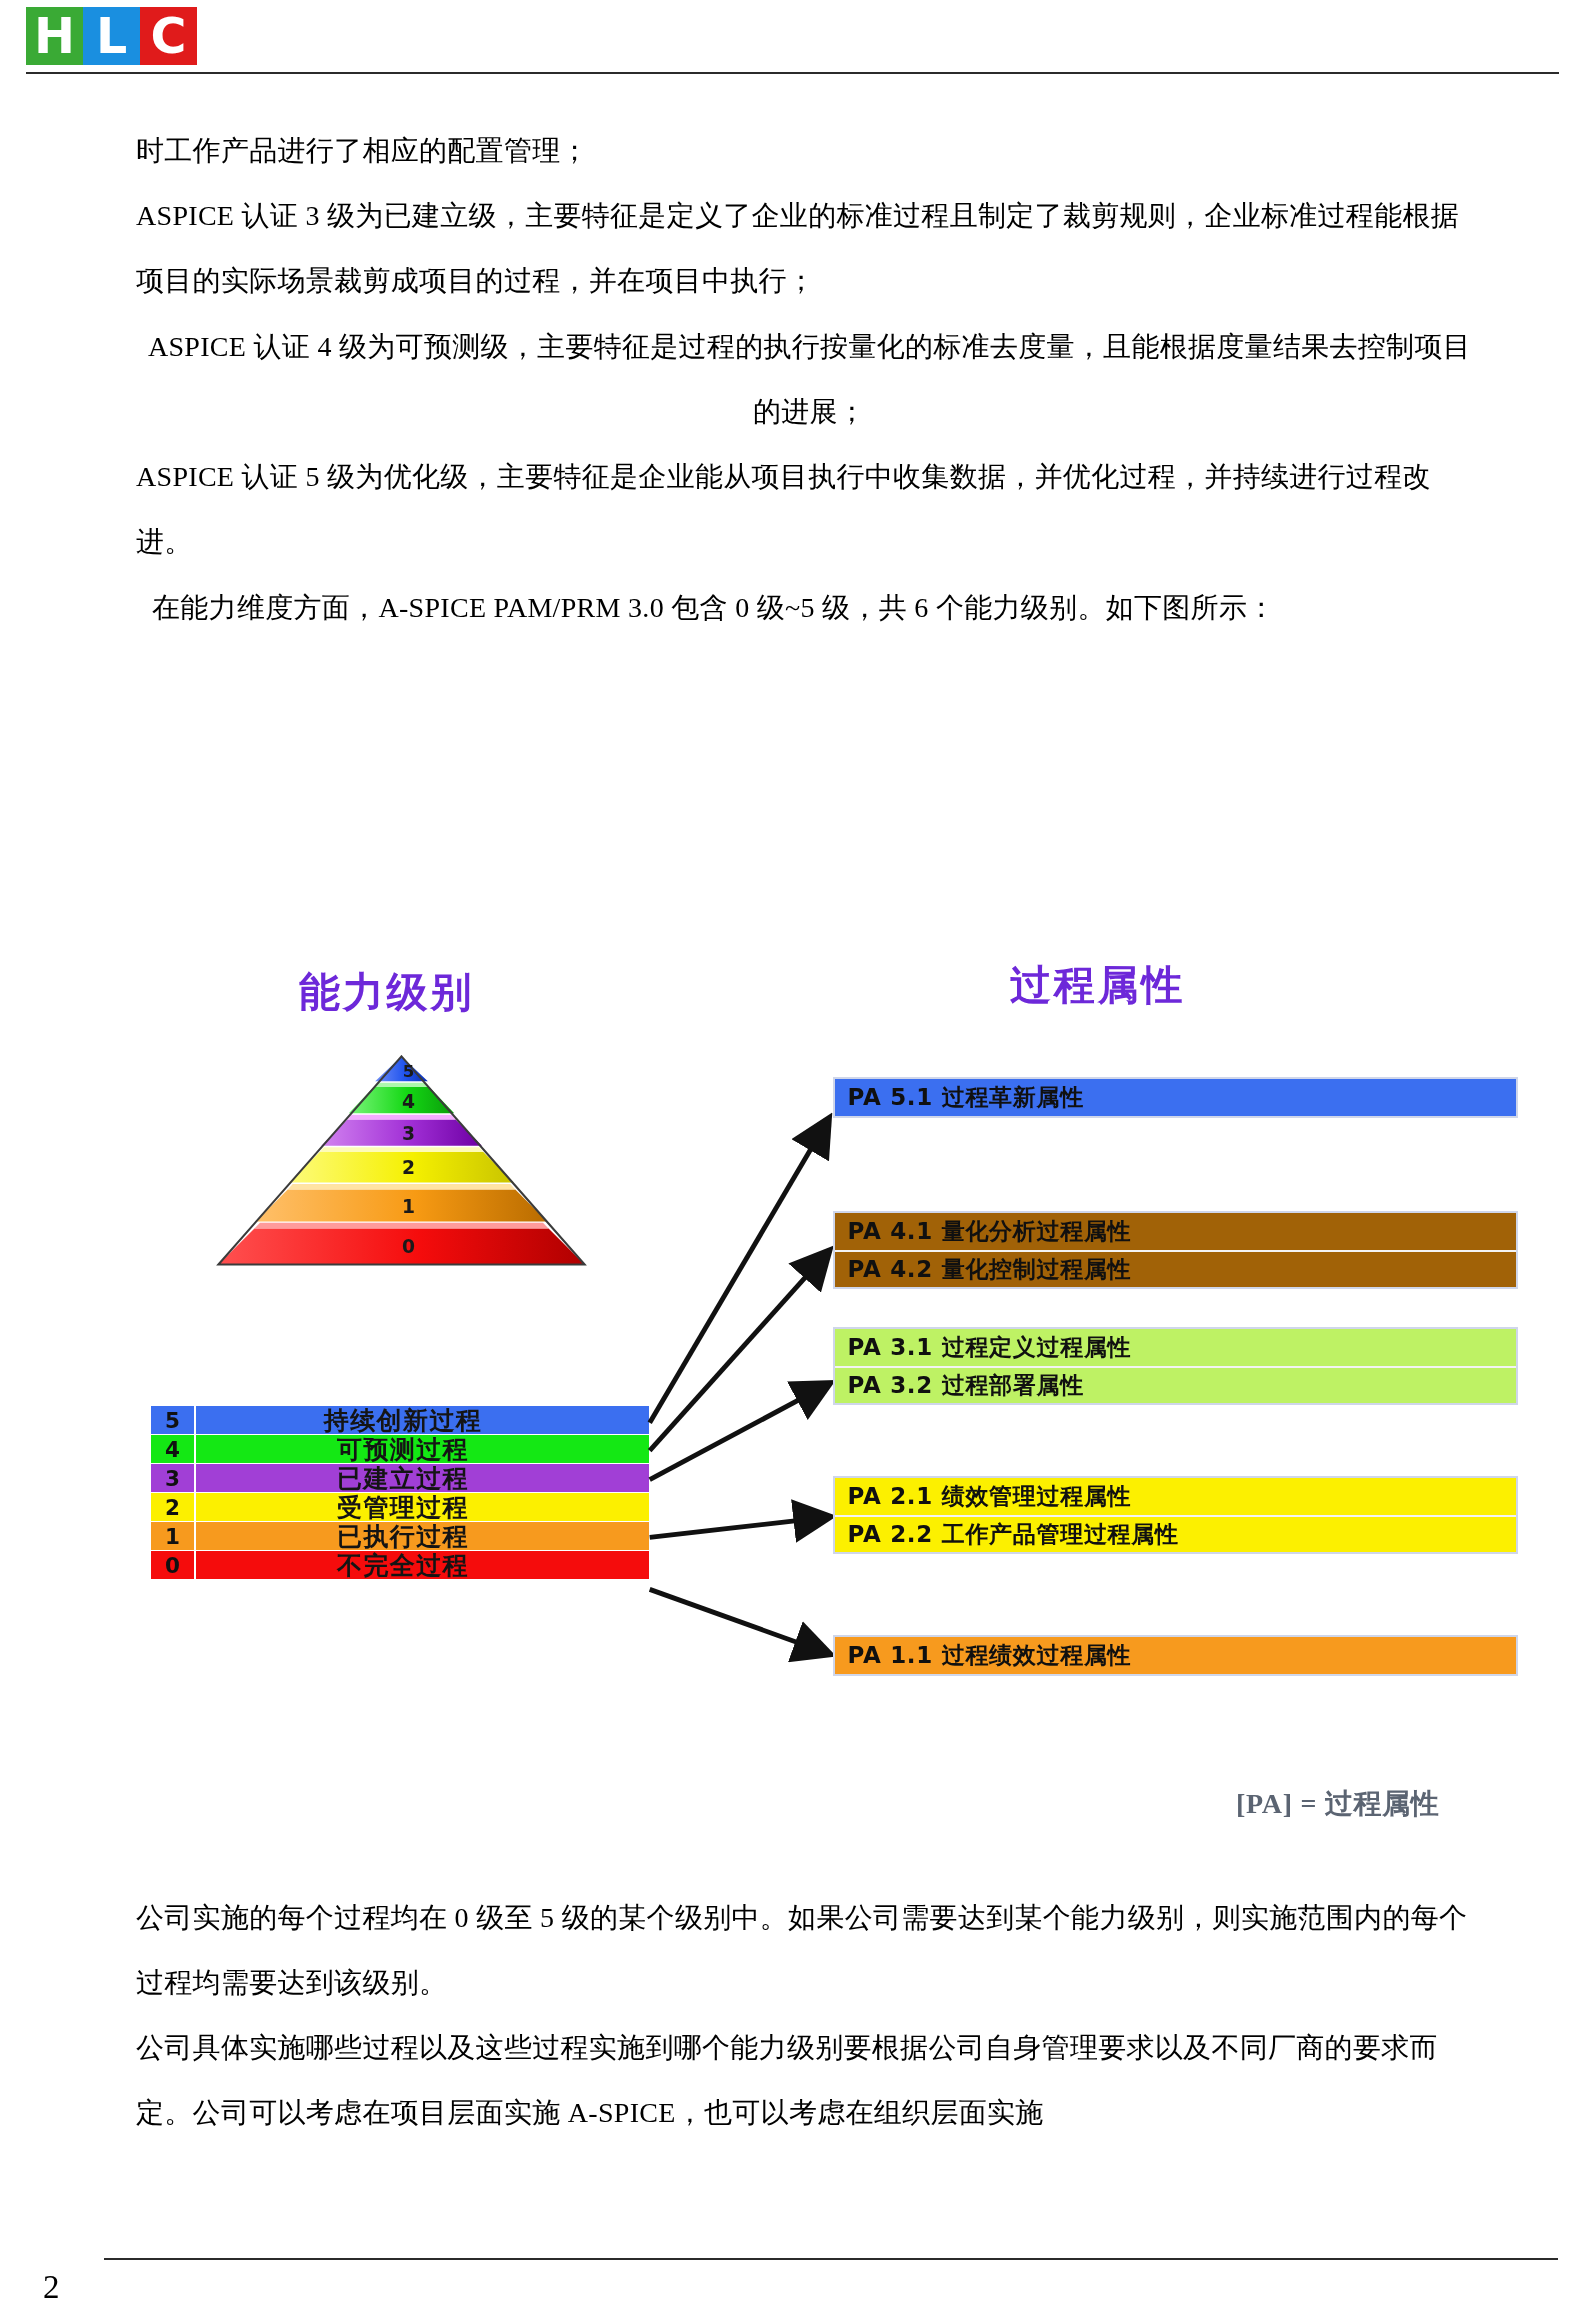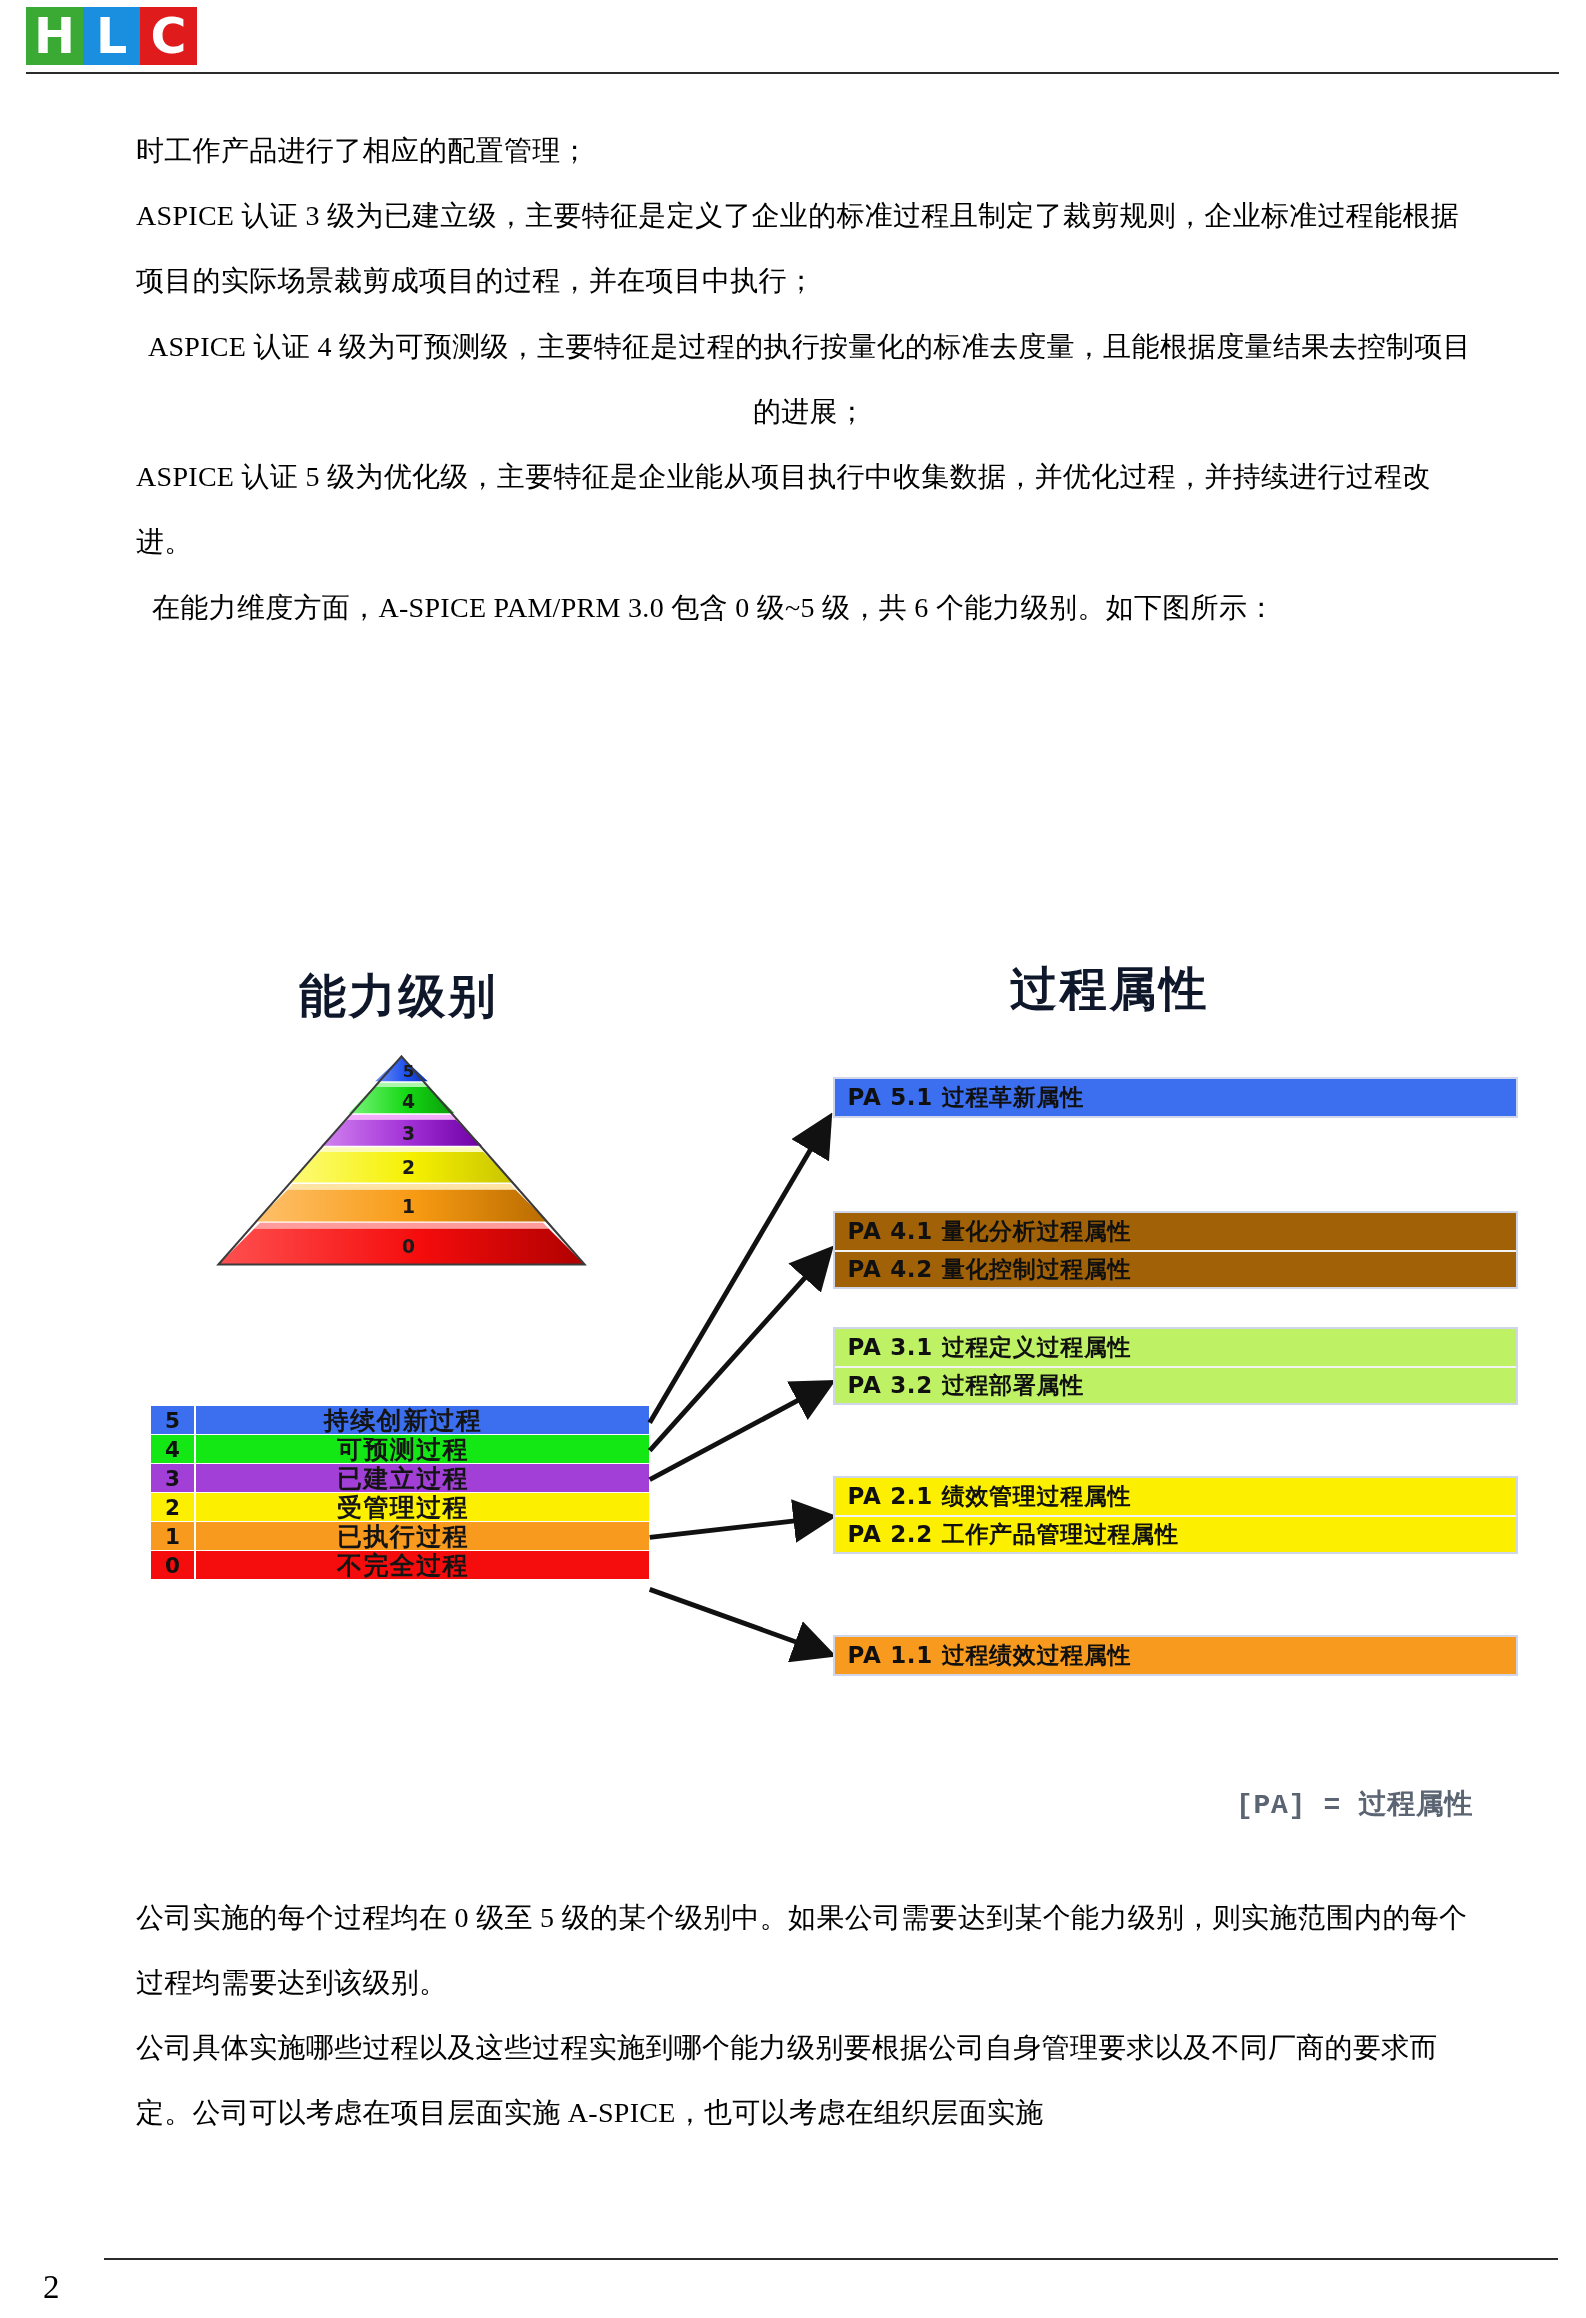--- a/index.html
+++ b/index.html
@@ -42,22 +42,22 @@
     white-space:pre-wrap;
   }
 
   
   #figure { position:absolute; left:0; top:944px; width:1586px; height:916px; }
 
   .fig-heading {
     position:absolute;
     font-family:"DejaVu Sans", sans-serif;
     font-weight:bold;
-    font-size:47px;
-    color:#0f172a;
+    font-size:41px;
+    color:#6d28d9;
     letter-spacing:2.8px;
     white-space:nowrap;
   }
   #heading-left  { left:299px; top:21px; }
   #heading-right { left:1010px; top:14px; }
 
   
   #pyramid { position:absolute; left:200px; top:111px; width:403px; height:215px; }
   #pyramid svg { display:block; }
 
@@ -103,21 +103,21 @@
     color:#101010;
     letter-spacing:0.7px;
     box-sizing:border-box;
   }
   .pa-row + .pa-row { border-top:2.1px solid #f3f3f3; }
 
   #arrows { position:absolute; left:0; top:0; width:1586px; height:916px; }
 
   #pa-note {
     position:absolute; left:1236px; top:841px;
-    font-family:Liberation Mono, monospace;
+    font-family:Liberation Serif, serif;
     font-weight:bold; font-size:28px;
     color:#5b6472;
     letter-spacing:0.7px;
     white-space:nowrap;
   }
 
   
   #footer-rule {
     position:absolute; left:104px; top:2258px; width:1454px; height:0;
     border-top:2.8px solid #2b2b2b;

